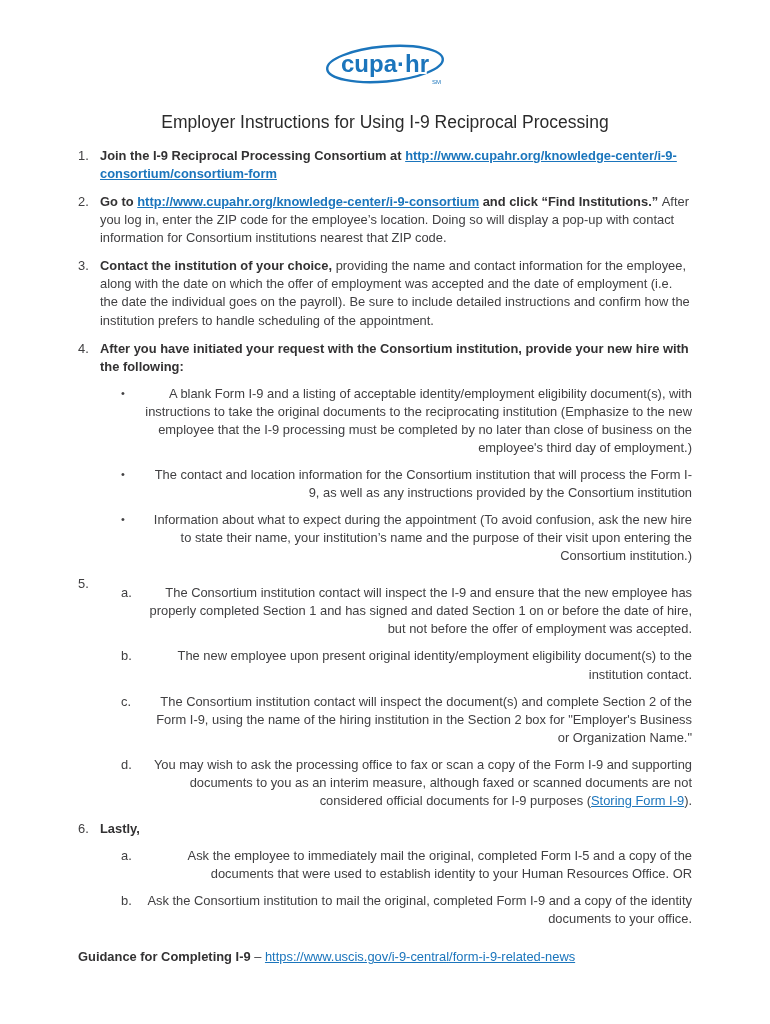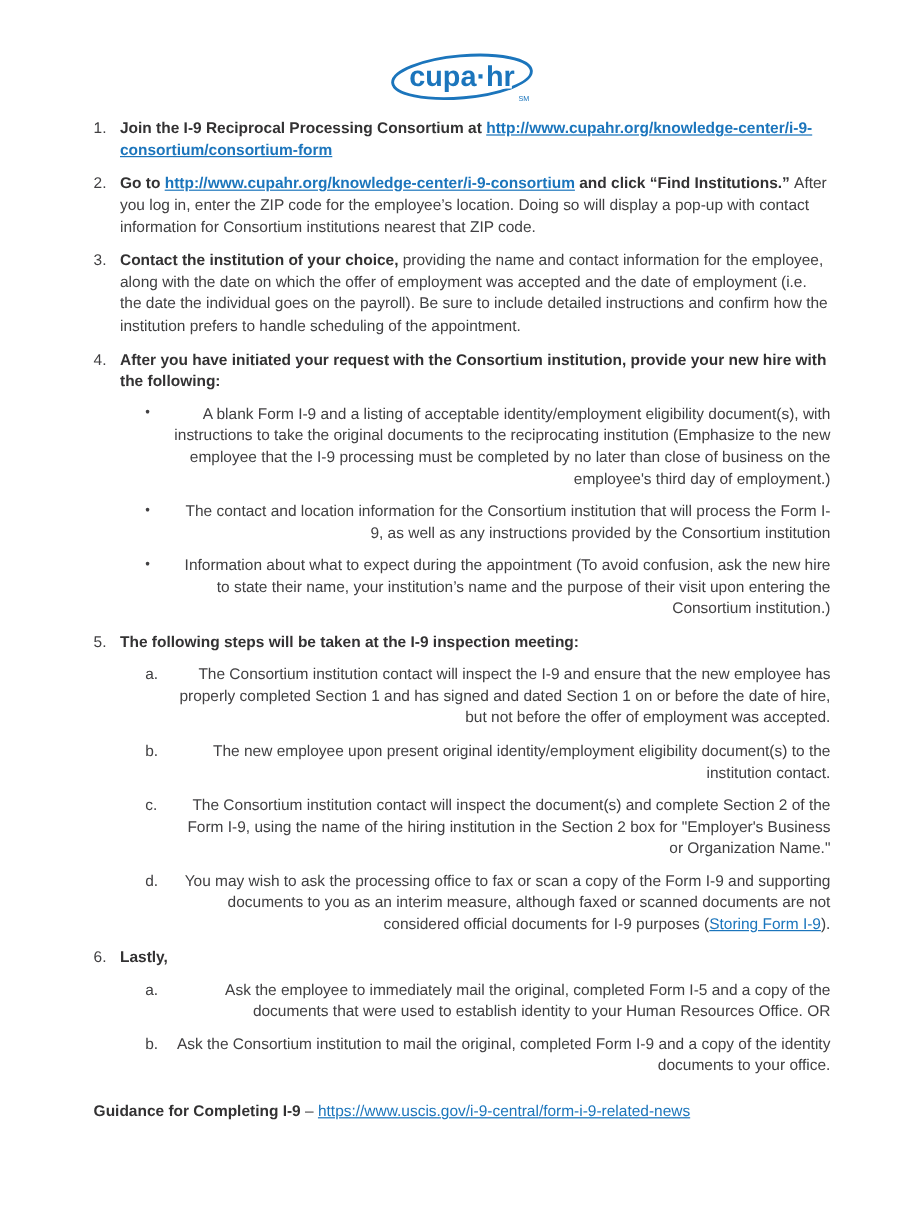--- a/index.html
+++ b/index.html
@@ -43,20 +43,21 @@
 <div class="page">
 
   <div class="header">
     <svg class="logo-svg" width="122" height="48" viewBox="0 0 122 48" aria-hidden="false">
       <ellipse cx="61" cy="24" rx="58" ry="17.5" fill="none" stroke="#1b75bc" stroke-width="2.4" transform="rotate(-5 61 24)"></ellipse>
       <text x="61" y="32" text-anchor="middle" font-family="'Liberation Sans', sans-serif" font-size="24" font-weight="bold" fill="#1b75bc" stroke="#ffffff" stroke-width="4" paint-order="stroke">cupa·hr</text>
       <text x="108" y="44" font-family="'Liberation Sans', sans-serif" font-size="6" fill="#1b75bc">SM</text>
     </svg>
   </div>
 
+  <div class="title">Employer Instructions for Using I-9 Reciprocal Processing</div>
 
   <div class="item">
     <span class="num">1.</span>
     <span class="item-body"><span class="bold">Join the I-9 Reciprocal Processing Consortium at </span><a class="link bold" href="#">http://www.cupahr.org/knowledge-center/i-9-consortium/consortium-form</a>
     </span>
   </div>
 
   <div class="item">
     <span class="num">2.</span>
     <span class="item-body"><span class="bold">Go to </span><a class="link bold" href="#">http://www.cupahr.org/knowledge-center/i-9-consortium</a><span class="bold"> and click “Find Institutions.” </span><span>After you log in, enter the ZIP code for the employee’s location. Doing so will display a pop-up with contact information for Consortium institutions nearest that ZIP code.</span>
@@ -85,21 +86,20 @@
       <div class="sub-row">
         <span class="marker bullet-glyph">•</span>
         <span class="sub-body">Information about what to expect during the appointment (To avoid confusion, ask the new hire to state their name, your institution’s name and the purpose of their visit upon entering the Consortium institution.)</span>
       </div>
     </span>
   </div>
 
   <div class="item">
     <span class="num">5.</span>
     <span class="item-body">
-      <span class="bold">The following steps will be taken at the I-9 inspection meeting:</span>
 
       <div class="sub-row">
         <span class="marker">a.</span>
         <span class="sub-body">The Consortium institution contact will inspect the I-9 and ensure that the new employee has properly completed Section 1 and has signed and dated Section 1 on or before the date of hire, but not before the offer of employment was accepted.</span>
       </div>
       <div class="sub-row">
         <span class="marker">b.</span>
         <span class="sub-body">The new employee upon present original identity/employment eligibility document(s) to the institution contact.</span>
       </div>
       <div class="sub-row">

